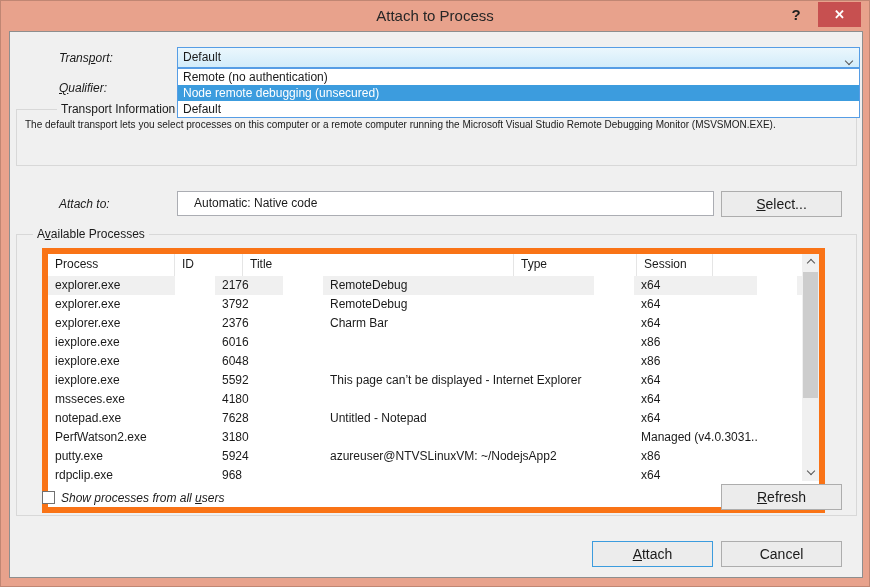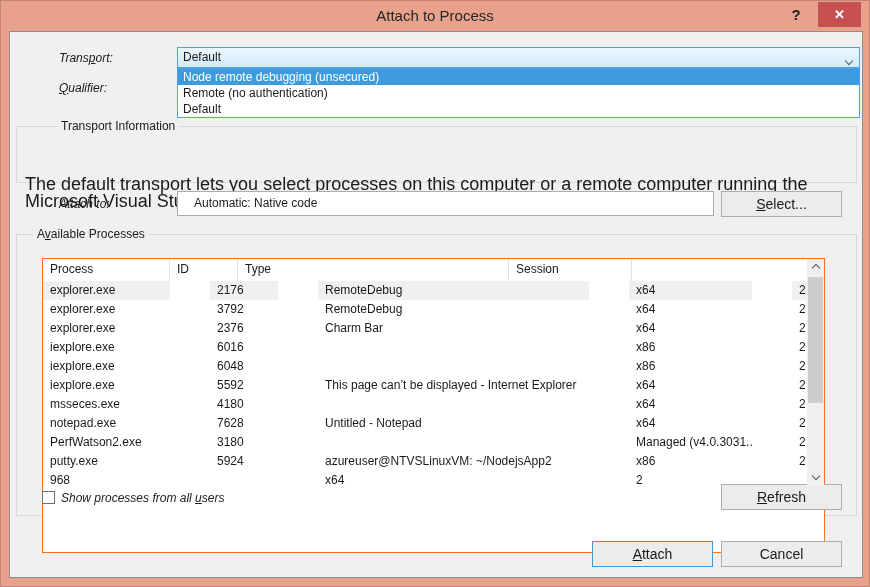--- a/index.html
+++ b/index.html
@@ -29,44 +29,44 @@
   .dropdown { position:absolute; left:167px; top:36px; width:683px; background:#fff;
               border:1px solid #569DE5; z-index:20; }
   .dd-item { height:16px; line-height:16px; font-size:12px; padding-left:5px; color:#1a1a1a;
              white-space:nowrap; }
   .dd-item.hl { background:#3C9CDE; color:#fff; }
 
   
   .groupbox { position:absolute; border:1px solid #D8D8D8; }
   .groupbox .gb-label { position:absolute; top:-8px; background:#F0F0F0; padding:0 4px;
                         font-size:12px; color:#1a1a1a; white-space:nowrap; }
-  .group-ti { left:6px; top:94px; width:841px; height:57px;padding-left:42px; }
+  .group-ti { left:6px; top:77px; width:841px; height:57px;padding-left:42px; }
   .group-ti .gb-label { left:40px; }
-  .info-text { position:absolute; left:8px; top:6px; width:818px; font-size:18px;
-               line-height:17px; color:#1a1a1a;margin-top:43px; }
+  .info-text { position:absolute; left:8px; top:6px; width:818px; font-size:10px;
+               line-height:17px; color:#1a1a1a; }
   .group-ap { left:6px; top:202px; width:841px; height:282px; }
   .group-ap .gb-label { left:16px; }
 
   
   .attach-box { position:absolute; left:167px; top:159px; width:537px; height:25px;
                 background:#fff; border:1px solid #ABADB3; font-size:12px; line-height:23px;
                 padding-left:16px; color:#1a1a1a; }
 
   
   .btn { position:absolute; width:121px; height:26px; background:#ECECEC; border:1px solid #ADADAD;
          font-size:14px; text-align:center; line-height:24px; color:#1a1a1a; cursor:default; }
   .btn.default { border-color:#3C9CDE; }
   .btn-select  { left:711px; top:159px; }
   .btn-refresh { left:711px; top:452px; }
   .btn-attach  { left:582px; top:509px; }
   .btn-cancel  { left:711px; top:509px; }
 
   
-  .listview { position:absolute; left:32px; top:226px; width:783px; height:295px;
-              background:#fff; border:1px solid #f97316; overflow:hidden; }
+  .listview { position:absolute; left:32px; top:216px; width:783px; height:265px;
+              background:#fff; border:6px solid #f97316; overflow:hidden; }
   .lv-header { display:grid; grid-template-columns:127px 68px 271px 123px 76px 1fr;
                height:22px; background:#fff; }
   .lv-hcell { font-size:12px; line-height:21px; padding-left:7px; color:#1a1a1a;
               border-right:1px solid #E5E5E5; white-space:nowrap; overflow:hidden; }
   .lv-hcell.filler { border-right:none; }
   .lv-row { display:grid; grid-template-columns:127px 68px 271px 123px 76px 1fr; height:19px;gap:40px; }
   .lv-cell { font-size:12px; line-height:19px; padding-left:7px; color:#1a1a1a;
              white-space:nowrap; overflow:hidden; }
   .lv-row.sel .lv-cell:not(.c5) { background:#F0F0F0; }
 
@@ -96,22 +96,22 @@
 
   <div class="client">
 
     <div class="lbl" style="left:49px; top:19px;"><span>Trans</span><span class="mn">p</span><span>ort:</span></div>
     <div class="combo">
       <span>Default</span>
       <span class="chev down"></span>
     </div>
 
     <div class="dropdown">
+        <div class="dd-item">Remote (no authentication)</div>
         <div class="dd-item hl">Node remote debugging (unsecured)</div>
-        <div class="dd-item">Remote (no authentication)</div>
         <div class="dd-item">Default</div>
       </div>
 
     <div class="lbl" style="left:49px; top:49px;"><span></span><span class="mn">Q</span><span>ualifier:</span></div>
 
     <div class="groupbox group-ti">
       <span class="gb-label">Transport Information</span>
       <div class="info-text">The default transport lets you select processes on this computer or a remote computer running the Microsoft Visual Studio Remote Debugging Monitor (MSVSMON.EXE).</div>
     </div>
 
@@ -120,20 +120,21 @@
     <div class="btn btn-select"><span></span><span class="mn">S</span><span>elect...</span></div>
 
     <div class="groupbox group-ap">
       <span class="gb-label"><span>A</span><span class="mn">v</span><span>ailable Processes</span></span>
     </div>
 
     <div class="listview">
       <div class="lv-header">
           <div class="lv-hcell">Process</div>
           <div class="lv-hcell">ID</div>
+          <div class="lv-hcell">Title</div>
           <div class="lv-hcell">Type</div>
           <div class="lv-hcell">Session</div>
           <div class="lv-hcell filler"></div>
         </div>
       <div>
           <div class="lv-row sel">
             <div class="lv-cell c0">explorer.exe</div>
             <div class="lv-cell c1">2176</div>
             <div class="lv-cell c2">RemoteDebug</div>
             <div class="lv-cell c3">x64</div>
@@ -206,20 +207,21 @@
           </div>
           <div class="lv-row">
             <div class="lv-cell c0">putty.exe</div>
             <div class="lv-cell c1">5924</div>
             <div class="lv-cell c2">azureuser@NTVSLinuxVM: ~/NodejsApp2</div>
             <div class="lv-cell c3">x86</div>
             <div class="lv-cell c4">2</div>
             <div class="lv-cell c5"></div>
           </div>
           <div class="lv-row">
+            <div class="lv-cell c0">rdpclip.exe</div>
             <div class="lv-cell c1">968</div>
             <div class="lv-cell c2"></div>
             <div class="lv-cell c3">x64</div>
             <div class="lv-cell c4">2</div>
             <div class="lv-cell c5"></div>
           </div>
         </div>
       <div class="sb">
         <div class="sb-arrow up">
             <span class="chev up"></span>

